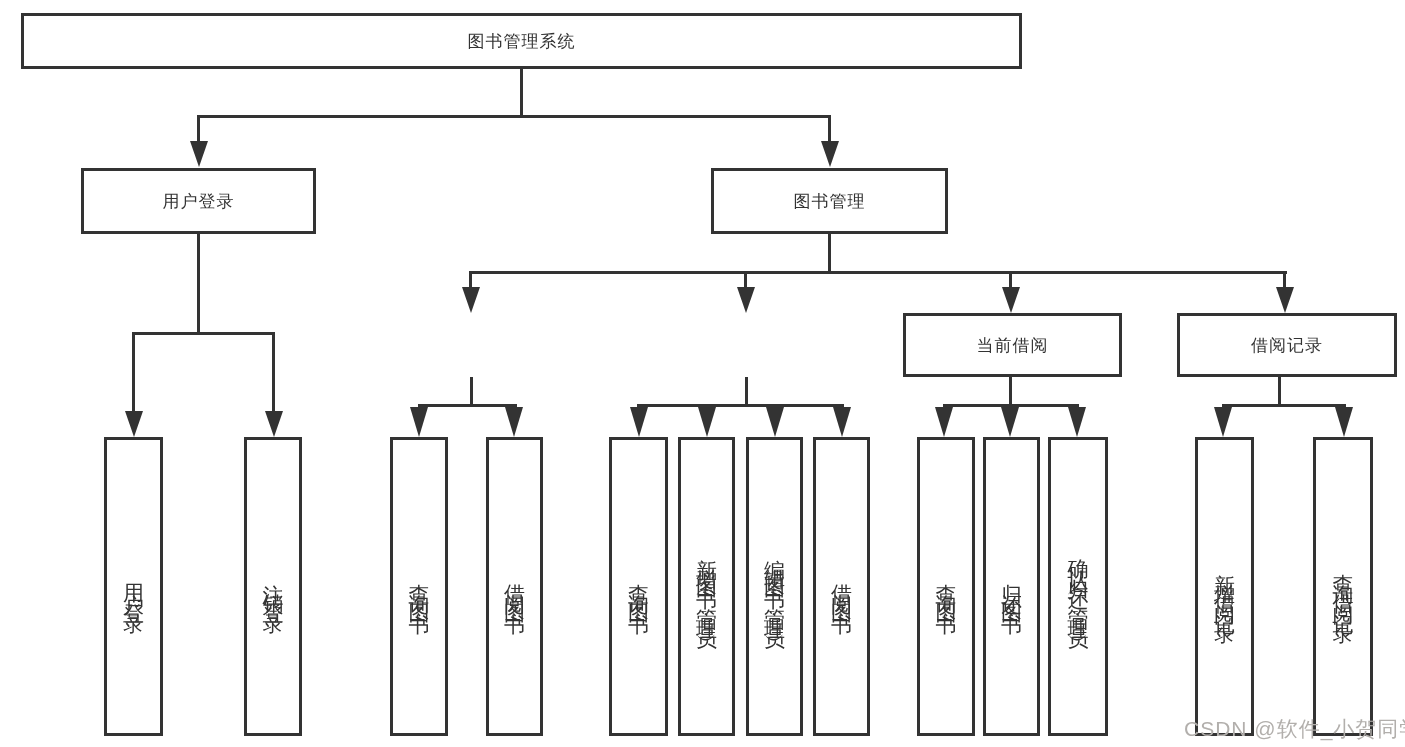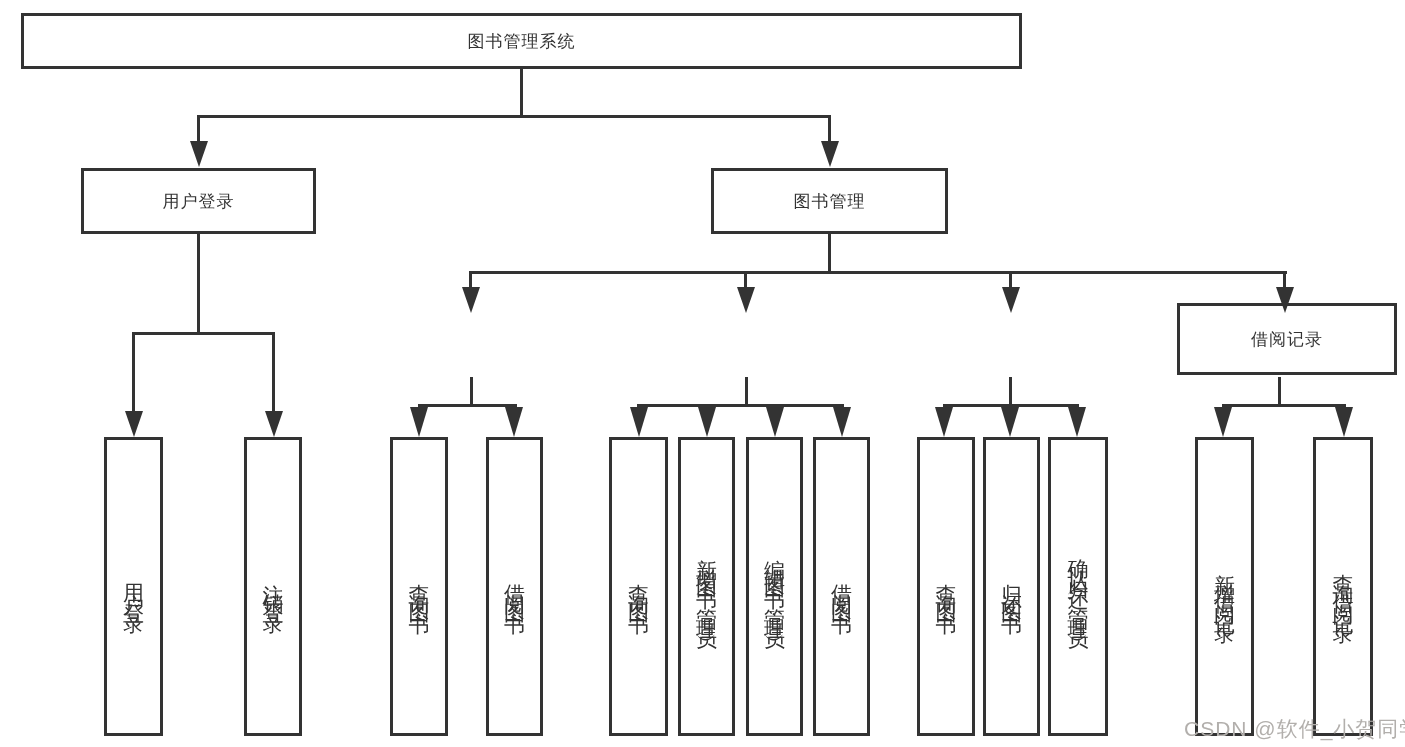--- a/index.html
+++ b/index.html
@@ -37,21 +37,24 @@
     <span>图书管理系统</span>
   </div>
 
   <div class="bx hb" style="left:81px;top:168px;width:235px;height:66px">
     <span>用户登录</span>
   </div>
   <div class="bx hb" style="left:711px;top:168px;width:237px;height:66px">
     <span>图书管理</span>
   </div>
 
-  <div class="bx hb" style="left:1177px;top:303px;width:220px;height:72px">
+  <div class="bx hb" style="left:903px;top:313px;width:219px;height:64px">
+    <span>当前借阅</span>
+  </div>
+  <div class="bx hb" style="left:1177px;top:313px;width:220px;height:64px">
     <span>借阅记录</span>
   </div>
 
   <div class="bx" style="left:104px;top:437px;width:59px;height:299px">
     <span class="vt">用户登录</span>
   </div>
   <div class="bx" style="left:244px;top:437px;width:58px;height:299px">
     <span class="vt">注销登录</span>
   </div>
   <div class="bx" style="left:390px;top:437px;width:58px;height:299px">

